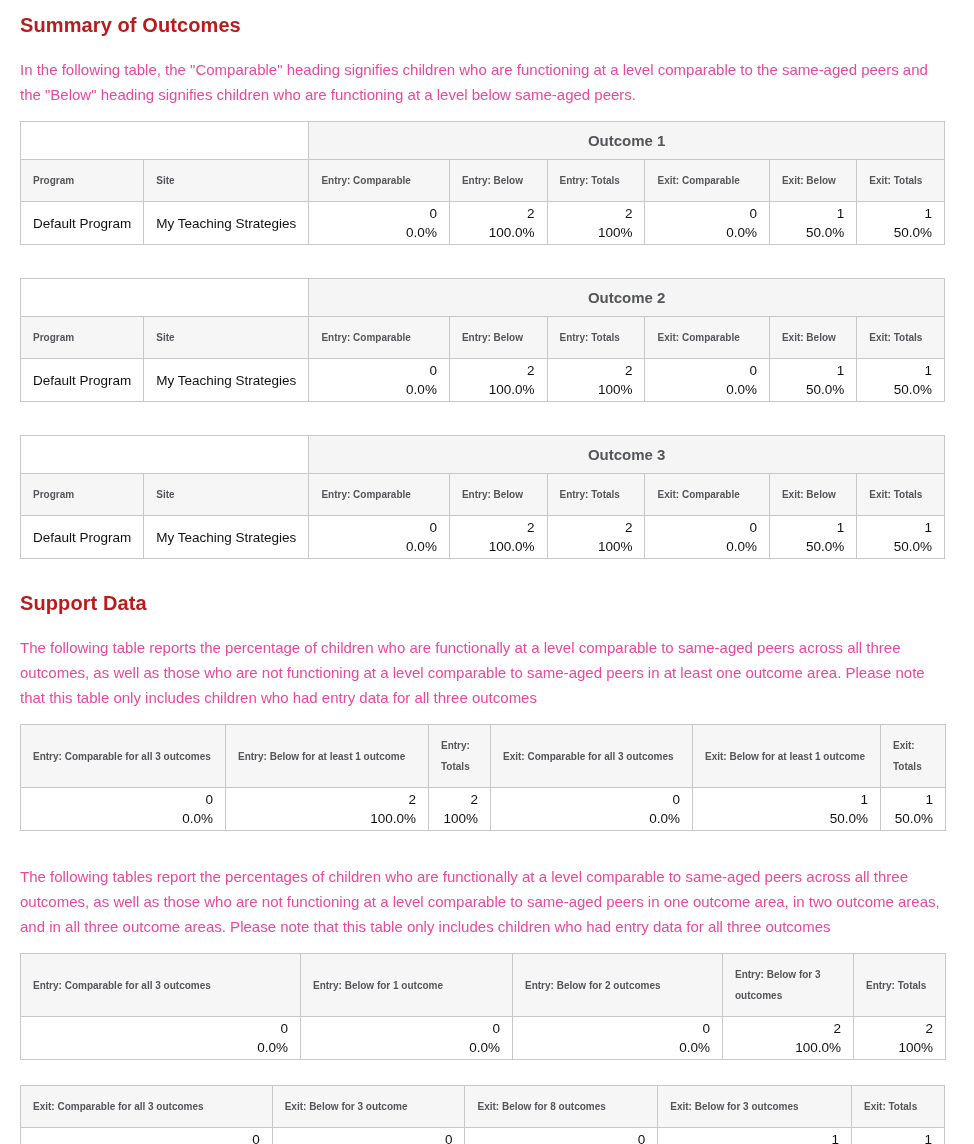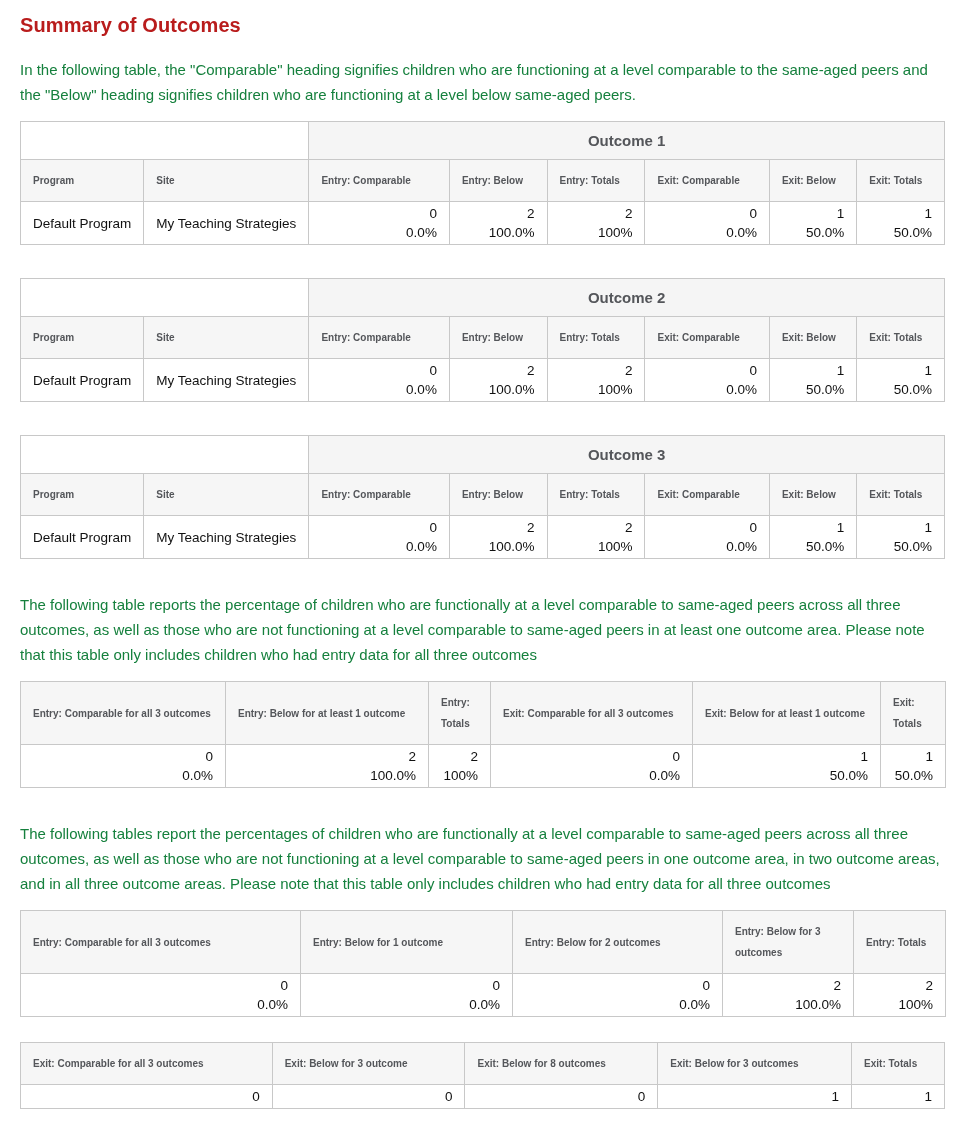--- a/index.html
+++ b/index.html
@@ -16,21 +16,21 @@
     font-size: 20px;
     font-weight: bold;
     color: #b91c1c;
     margin: 0 0 20px 0;
     letter-spacing: 0.1px;
   }
   p.desc {
     font-size: 15px;
     line-height: 25px;
     margin: 20px 0 14px 0;
-    color: #15803d;
+    color: #ec4899;
   }
   table.rpt {
     border-collapse: collapse;
     width: 925px;
     margin: 0 0 33px 0;
   }
   table.rpt.auto { table-layout: auto; }
   table.rpt.fixed { table-layout: fixed; }
   table.rpt th, table.rpt td {
     border: 1px solid #c8c8c8;
@@ -245,20 +245,21 @@
         <div>50.0%</div>
       </td>
       <td class="num">
         <div>1</div>
         <div>50.0%</div>
       </td>
     </tr>
   </tbody>
     </table>
 
+  <h2 class="section-heading">Support Data</h2>
 
   <p class="desc">The following table reports the percentage of children who are functionally at a level comparable to same-aged peers across all three outcomes, as well as those who are not functioning at a level comparable to same-aged peers in at least one outcome area. Please note that this table only includes children who had entry data for all three outcomes</p>
 
   <table class="rpt fixed gap-md">
     <colgroup>
       <col style="width:205px">
         <col style="width:203px">
         <col style="width:62px">
       <col style="width:202px">
         <col style="width:188px">

